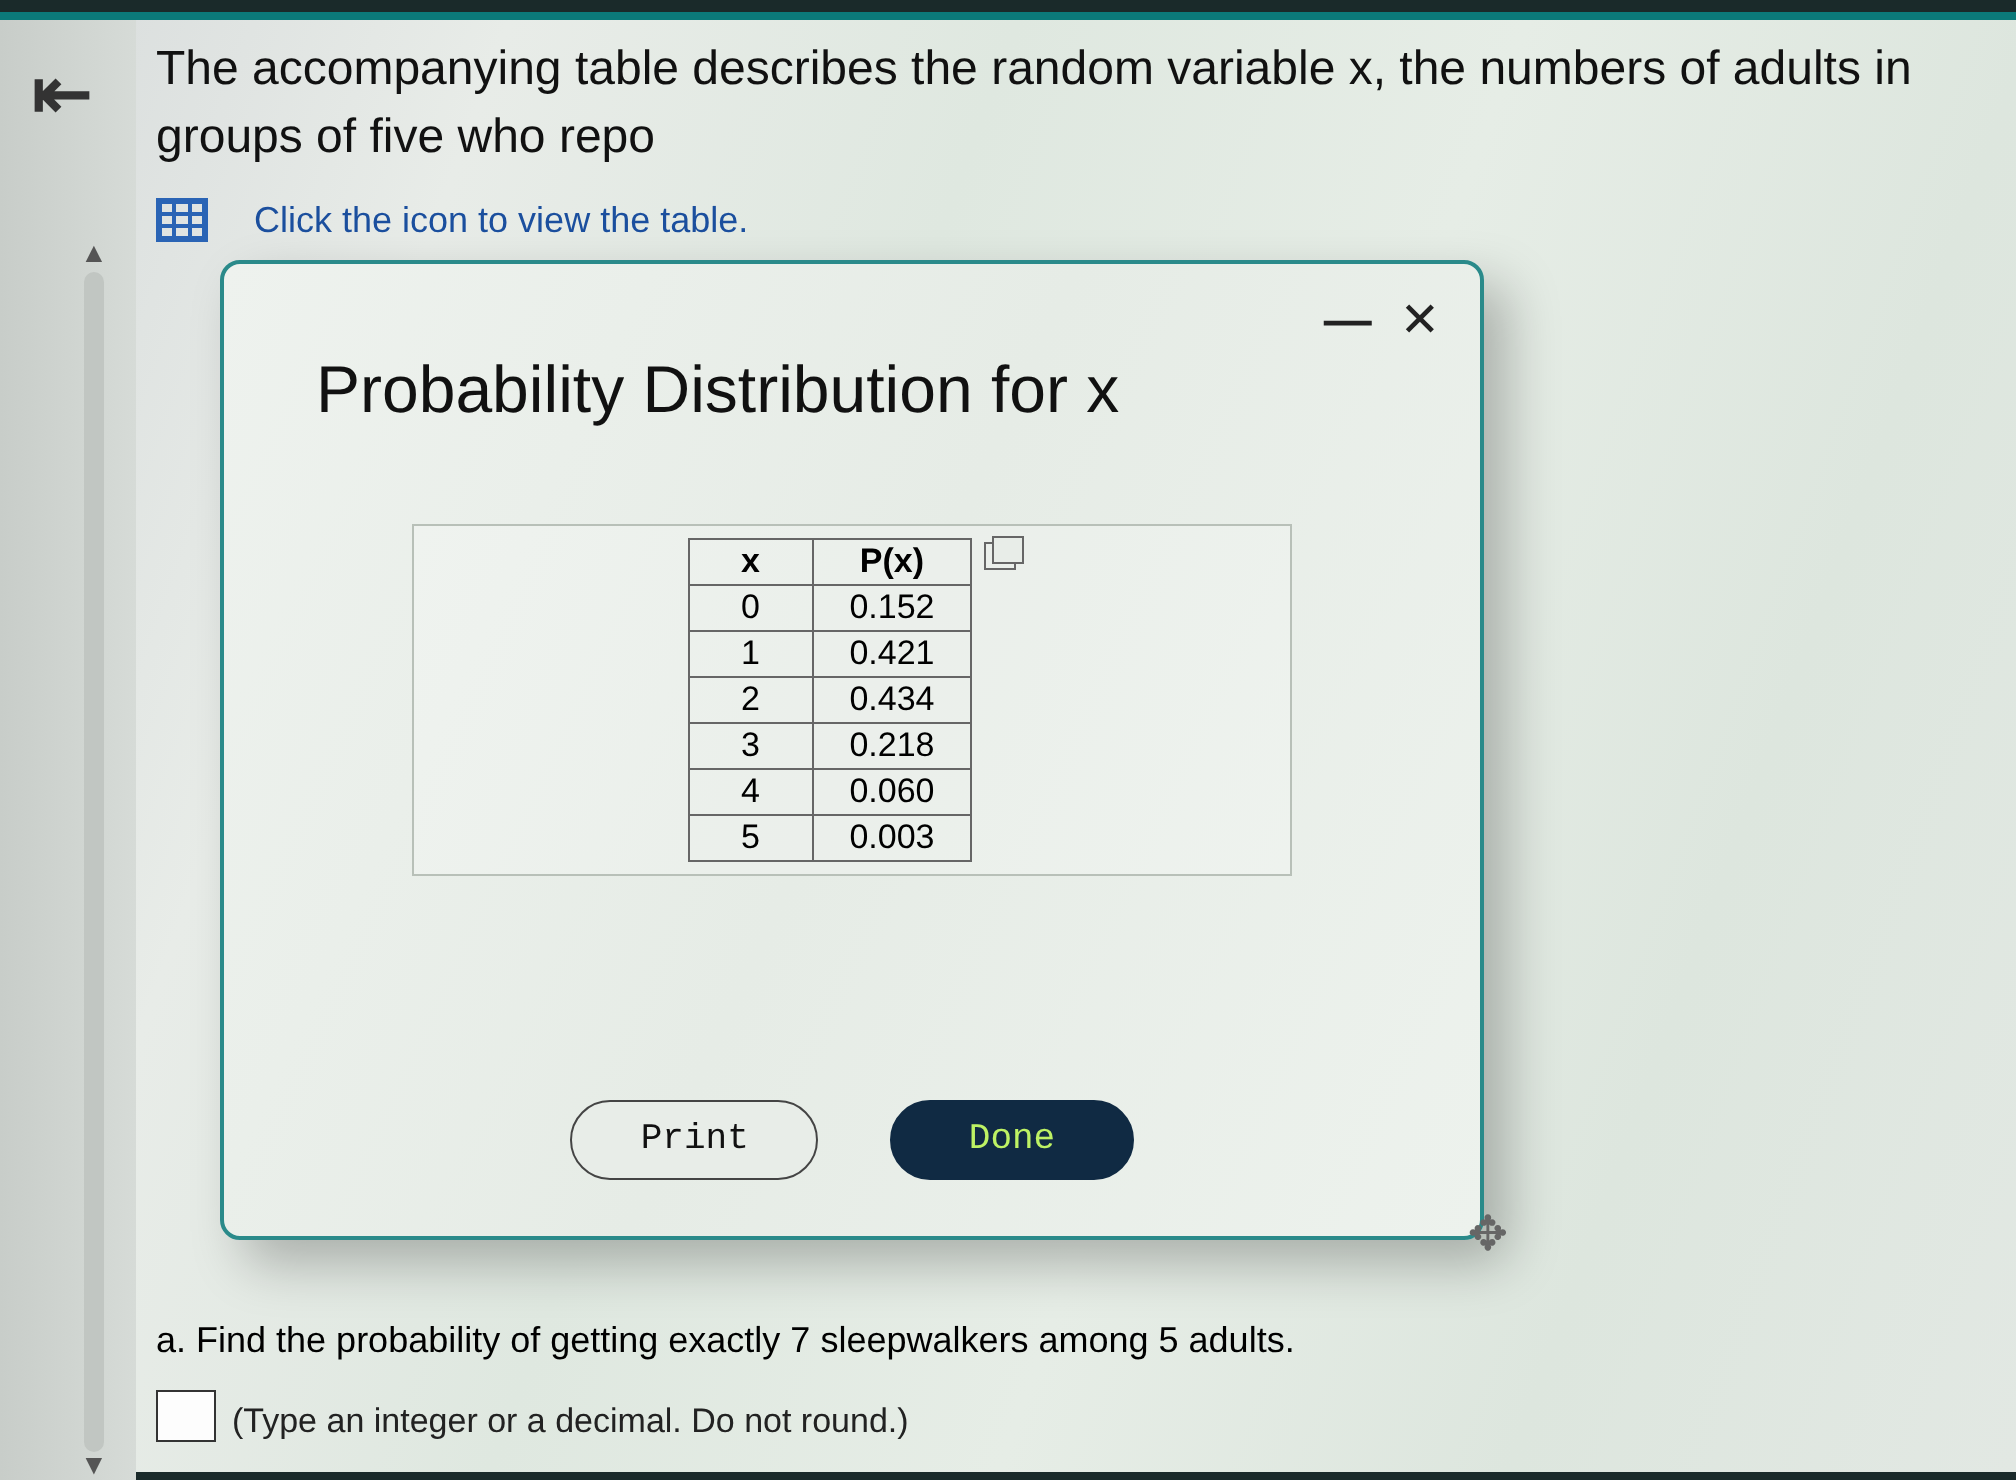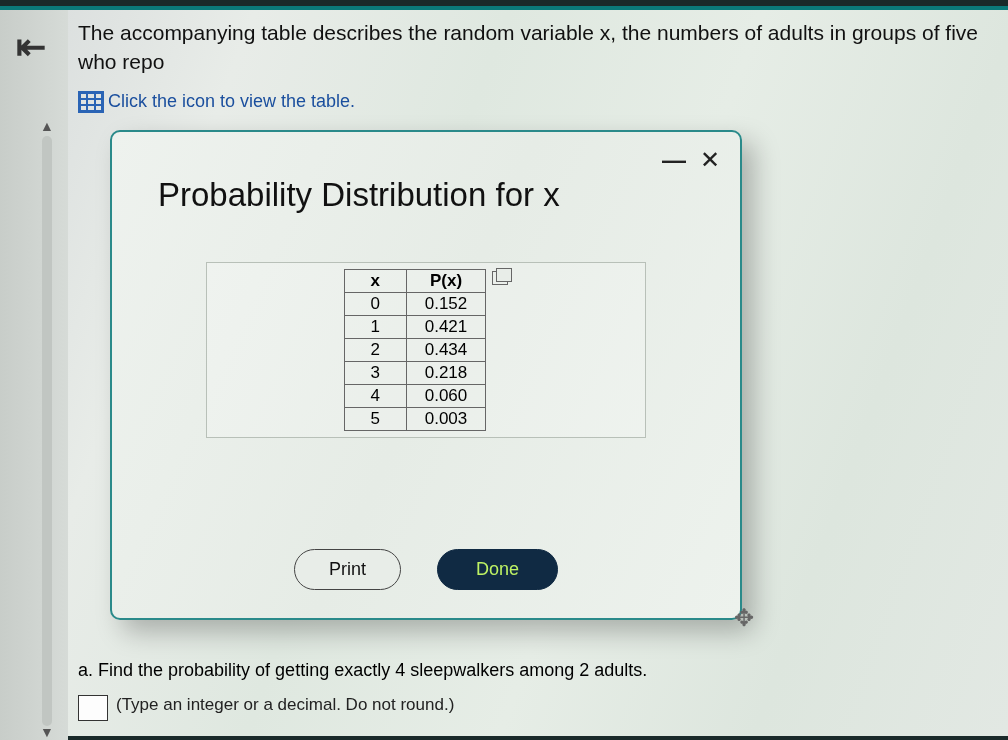--- a/index.html
+++ b/index.html
@@ -53,28 +53,28 @@
     font-size: 14px;
     color: #555;
   }
   .content {
     position: absolute;
     left: 78px; top: 18px;
     right: 0;
     color: #111;
   }
   .problem-text {
-    font-size: 21px;
+    font-size: 24px;
     line-height: 1.4;
     margin-bottom: 14px;
   }
   .table-link-row {
     display: flex;
     align-items: center;
-    gap: 4px;
+    gap: 23px;
     margin-top: 12px;
     margin-bottom: 10px;
   }
   .table-icon {
     width: 26px; height: 22px;
     border: 2px solid #2a64b5;
     display: grid;
     grid-template-columns: 1fr 1fr 1fr;
     grid-template-rows: 1fr 1fr 1fr;
   }
@@ -164,20 +164,21 @@
     display: flex;
     justify-content: center;
     gap: 36px;
   }
   .btn {
     padding: 9px 34px;
     border-radius: 26px;
     font-size: 18px;
     cursor: pointer;
     border: 1px solid #444;
+    font-family: Liberation Mono, monospace;
   }
   .btn-print {
     background: #e8ede8;
     color: #111;
   }
   .btn-done {
     background: #102a43;
     color: #bef264;
     border-color: #102a43;
     padding: 9px 38px;
@@ -194,21 +195,21 @@
     position: absolute;
     left: 78px; top: 660px;
     right: 10px;
   }
   .qa-text {
     font-size: 18px;
     margin-bottom: 14px;
   }
   .answer-row {
     display: flex;
-    align-items: flex-start;
+    align-items: flex-end;
     gap: 8px;
   }
   .answer-box {
     width: 30px; height: 26px;
     border: 1px solid #333;
     background: #fdfdfd;
   }
   .answer-hint {
     font-size: 17px;
     color: #222;
@@ -290,18 +291,18 @@
 
   <div class="modal-buttons">
     <button class="btn btn-print">Print</button>
     <button class="btn btn-done">Done</button>
   </div>
 
   <div class="move-handle">✥</div>
 </div>
 
 <div class="question-a">
-  <div class="qa-text">a. Find the probability of getting exactly 4 sleepwalkers among 2 adults.</div>
+  <div class="qa-text">a. Find the probability of getting exactly 7 sleepwalkers among 5 adults.</div>
   <div class="answer-row">
     <input class="answer-box" type="text" style="">
     <span class="answer-hint">(Type an integer or a decimal. Do not round.)</span>
   </div>
 </div>
 
 </body></html>

